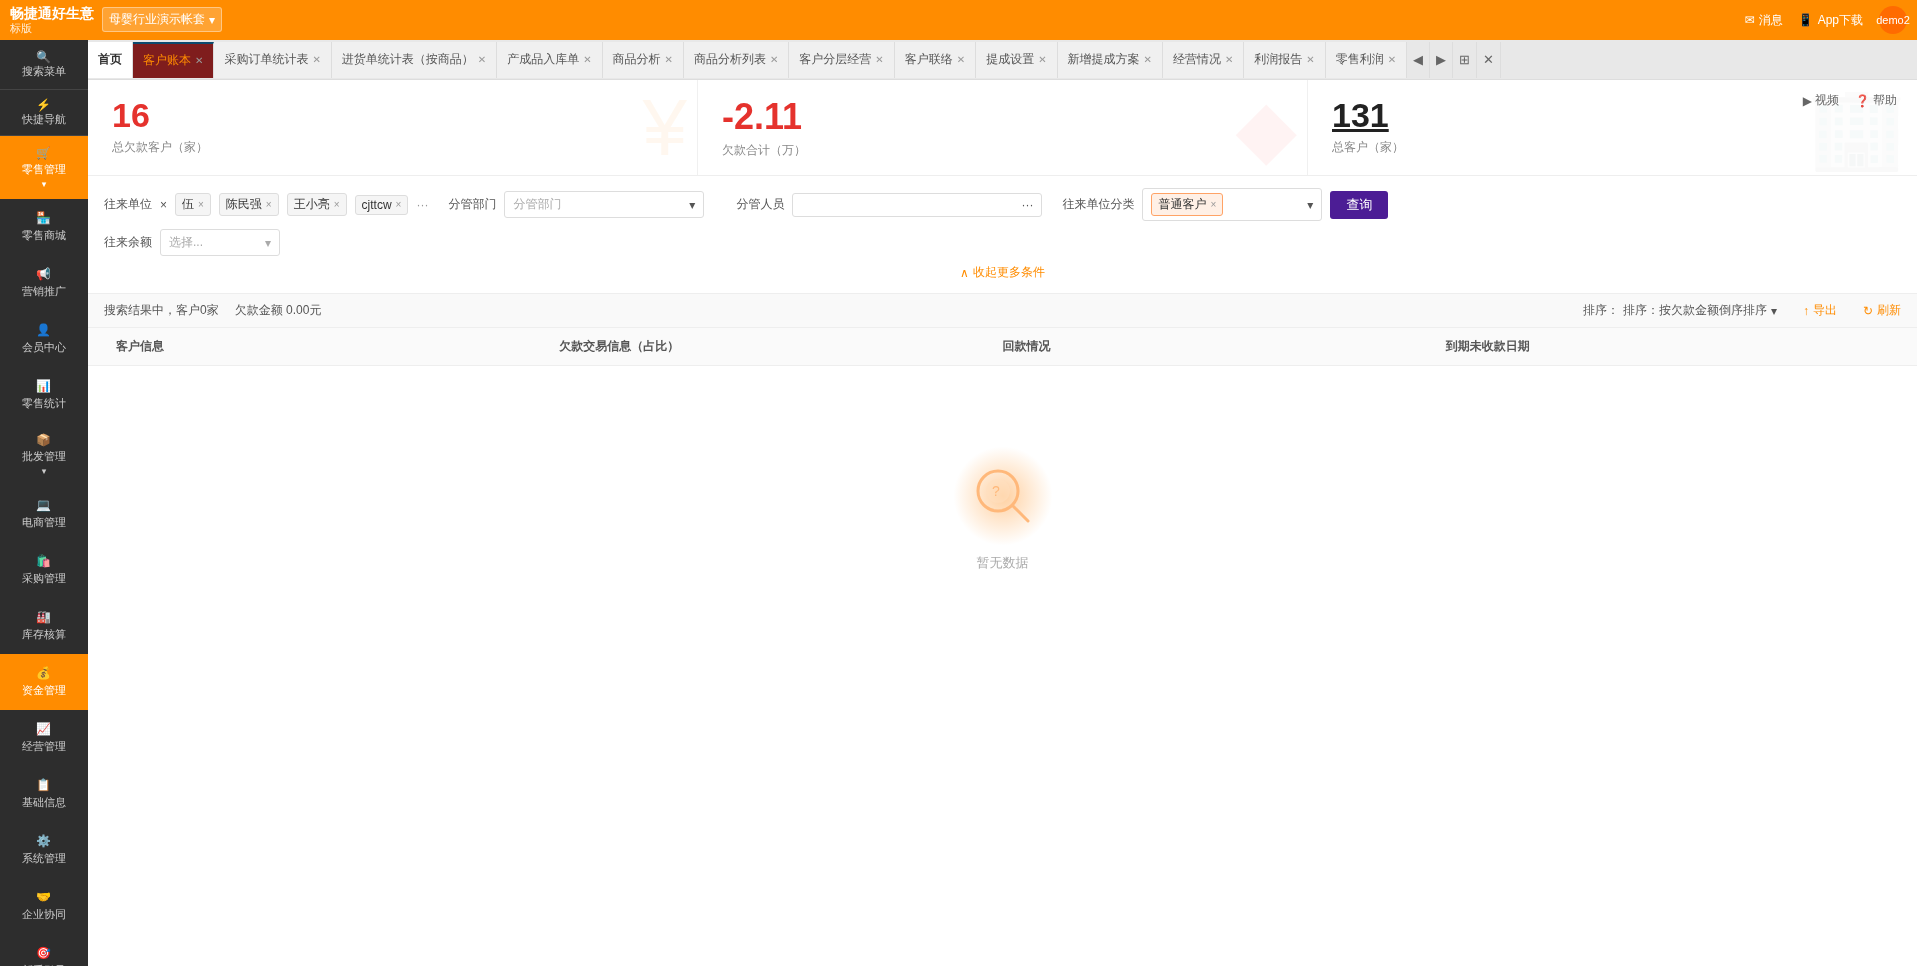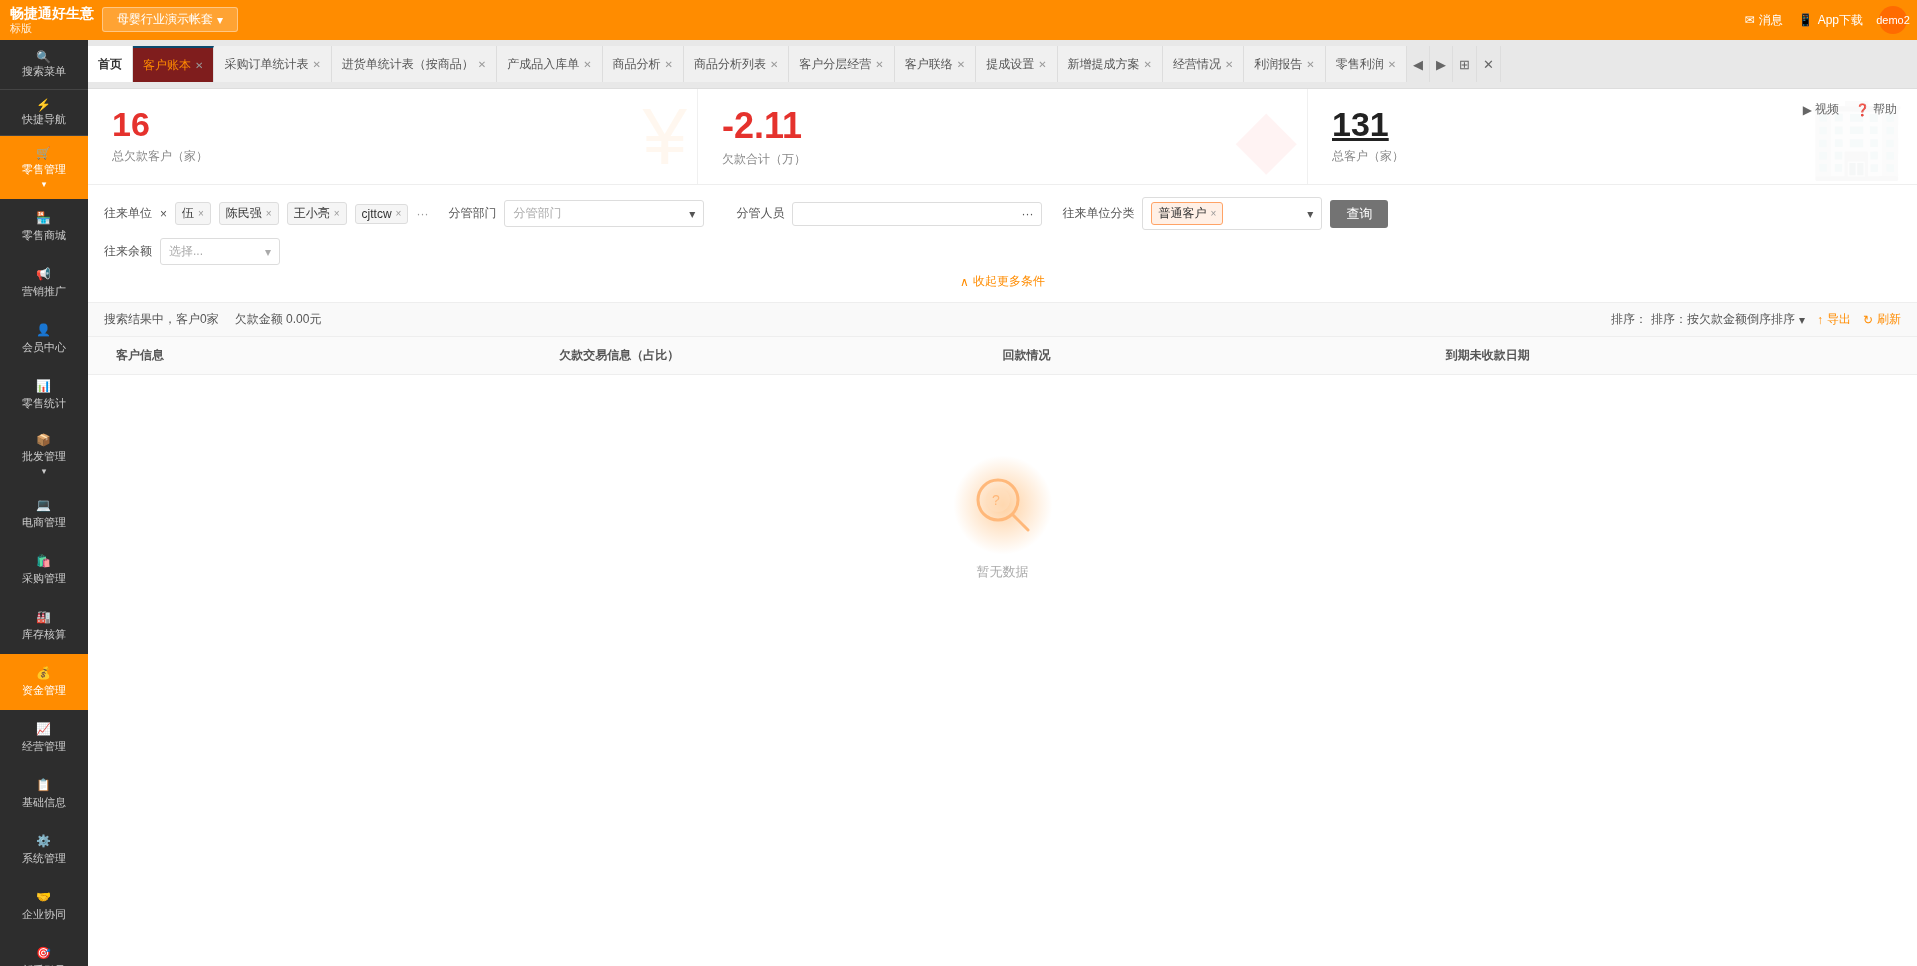--- a/index.html
+++ b/index.html
@@ -4,28 +4,28 @@
   <style>
     * { box-sizing: border-box; margin: 0; padding: 0; }
     body { font-family: "Microsoft YaHei", Arial, sans-serif; font-size: 13px; background: #f5f5f5; overflow: hidden; }
 
     
     .app-container { display: flex; height: 966px; width: 1917px; flex-direction: column; }
     .top-bar { height: 40px; background: #ff8c00; display: flex; align-items: center; justify-content: space-between; padding: 0 10px; flex-shrink: 0; }
     .main-area { display: flex; flex: 1; overflow: hidden; }
     .sidebar { width: 88px; background: #2d2d2d; display: flex; flex-direction: column; flex-shrink: 0; overflow-y: auto; }
     .content-area { flex: 1; display: flex; flex-direction: column; overflow: hidden; }
-    .tabs-bar { height: 49px; background: #e8e8e8; display: flex; align-items: center; border-bottom: 1px solid #ddd; overflow: hidden; flex-shrink: 0; }
+    .tabs-bar { height: 40px; background: #e8e8e8; display: flex; align-items: center; border-bottom: 1px solid #ddd; overflow: hidden; flex-shrink: 0; }
     .main-content { flex: 1; overflow-y: auto; background: #fff; }
 
     
     .top-bar-left { display: flex; align-items: center; gap: 8px; }
     .logo-text { color: #fff; font-size: 14px; font-weight: bold; }
     .logo-sub { color: #fff; font-size: 11px; opacity: 0.85; }
-    .industry-select { background: rgba(255,255,255,0.2); border: 1px solid rgba(255,255,255,0.4); color: #fff; padding: 3px 14px; border-radius: 3px; font-size: 12px; cursor: pointer; display: flex; align-items: center; gap: 4px; }
+    .industry-select { background: rgba(255,255,255,0.2); border: 1px solid rgba(255,255,255,0.4); color: #fff; padding: 3px 6px; border-radius: 3px; font-size: 12px; cursor: pointer; display: flex; align-items: center; gap: 4px; }
     .top-bar-right { display: flex; align-items: center; gap: 16px; }
     .top-bar-btn { color: #fff; font-size: 12px; cursor: pointer; display: flex; align-items: center; gap: 4px; }
     .avatar { width: 28px; height: 28px; border-radius: 50%; background: #ff6b00; display: flex; align-items: center; justify-content: center; color: #fff; font-size: 11px; }
 
     
     .sidebar-search { padding: 10px 8px; color: #ccc; font-size: 12px; text-align: center; cursor: pointer; border-bottom: 1px solid #444; }
     .sidebar-nav { padding: 8px 0; color: #ccc; font-size: 12px; text-align: center; cursor: pointer; border-bottom: 1px solid #444; }
     .sidebar-item { padding: 12px 6px; color: #ccc; font-size: 12px; text-align: center; cursor: pointer; display: flex; flex-direction: column; align-items: center; gap: 3px; }
     .sidebar-item.active { background: #ff8c00; color: #fff; }
     .sidebar-expand { padding: 12px 6px; color: #ccc; font-size: 12px; text-align: center; cursor: pointer; display: flex; align-items: center; justify-content: center; gap: 3px; }
@@ -44,24 +44,24 @@
     .filter-label { color: #555; font-size: 12px; white-space: nowrap; }
     .tag { display: inline-flex; align-items: center; background: #f5f5f5; border: 1px solid #ddd; border-radius: 3px; padding: 2px 6px; font-size: 12px; gap: 4px; color: #333; }
     .tag .x { color: #999; cursor: pointer; font-size: 10px; }
     .more-btn { color: #999; cursor: pointer; font-size: 12px; }
     .select-box { display: inline-flex; align-items: center; border: 1px solid #ddd; border-radius: 3px; padding: 4px 8px; font-size: 12px; color: #555; gap: 4px; cursor: pointer; min-width: 120px; background: #fff; }
     .select-box-wide { min-width: 200px; }
     .input-box { display: inline-flex; align-items: center; border: 1px solid #ddd; border-radius: 3px; padding: 4px 8px; font-size: 12px; color: #aaa; gap: 4px; cursor: pointer; min-width: 100px; background: #fff; }
     .collapse-btn { display: flex; align-items: center; gap: 4px; color: #ff8c00; font-size: 12px; cursor: pointer; }
     .filter-center { display: flex; justify-content: center; }
     .search-info { display: flex; align-items: center; gap: 8px; font-size: 12px; color: #555; padding: 8px 16px; background: #f9f9f9; border-bottom: 1px solid #eee; }
-    .search-info-right { margin-left: auto; display: flex; align-items: flex-end; gap: 12px; }
+    .search-info-right { margin-left: auto; display: flex; align-items: flex-end; gap: 26px; }
     .sort-select { display: flex; align-items: center; gap: 4px; font-size: 12px; color: #555; cursor: pointer; }
     .action-btn { display: flex; align-items: center; gap: 4px; font-size: 12px; color: #ff8c00; cursor: pointer; }
-    .query-btn { background: #737373; color: #fff; border: none; border-radius: 3px; padding: 5px 16px; font-size: 13px; cursor: pointer; }
+    .query-btn { background: #4c1d95; color: #fff; border: none; border-radius: 3px; padding: 5px 16px; font-size: 13px; cursor: pointer; }
 
     
     .table-header { display: flex; align-items: center; padding: 10px 28px; border-bottom: 1px solid #eee; background: #fafafa; }
     .table-col { flex: 1; font-size: 12px; color: #555; font-weight: bold; }
     .empty-area { display: flex; flex-direction: column; align-items: center; justify-content: center; padding: 80px 0; color: #aaa; font-size: 13px; }
 
     .stats-wrapper { display: flex; background: #fff; border-bottom: 1px solid #eee; }
     .stat-cell { flex: 1; padding: 16px 24px; display: flex; flex-direction: column; border-right: 1px solid #f0f0f0; position: relative; overflow: hidden; }
     .stat-cell:last-child { border-right: none; }
     .stat-num { font-size: 34px; font-weight: bold; }

